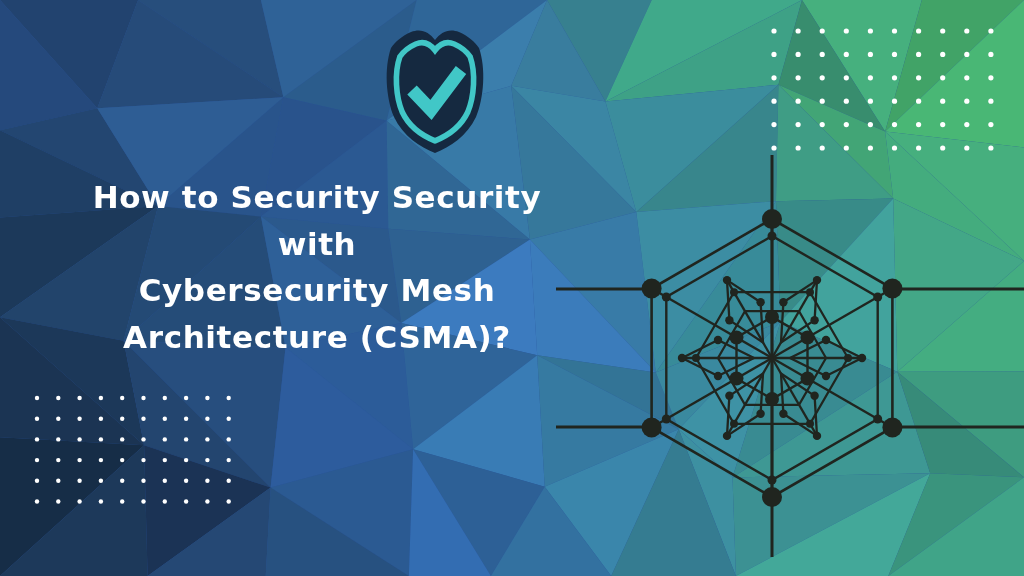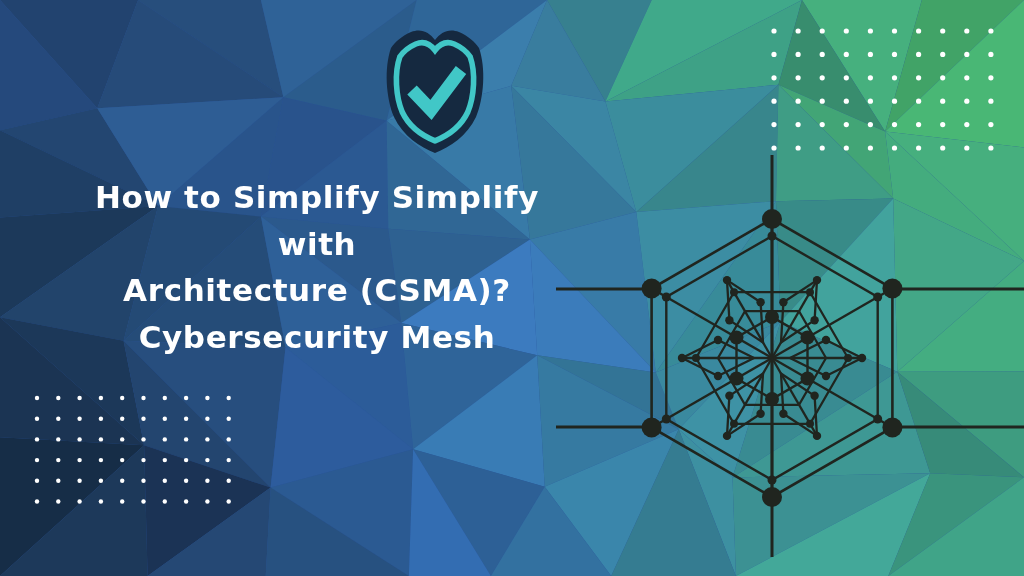--- a/index.html
+++ b/index.html
@@ -311,18 +311,18 @@
       <circle cx="228.7" cy="501.5" r="2.2" fill="#ffffff"></circle>
     </svg>
 
   <svg class="shield" viewBox="0 0 110 132">
     <path d="M55,15 C49,7 41,3 31,7 C22,11 15,17 11,23 C4,43 6,73 14,92 C23,111 40,122 55,128 C70,122 87,111 96,92 C104,73 106,43 99,23 C95,17 88,11 79,7 C69,3 61,7 55,15 Z" fill="#152940"></path>
     <path fill="none" stroke-width="7" transform="translate(55,67) scale(0.8) translate(-55,-67)" d="M55,15 C49,7 41,3 31,7 C22,11 15,17 11,23 C4,43 6,73 14,92 C23,111 40,122 55,128 C70,122 87,111 96,92 C104,73 106,43 99,23 C95,17 88,11 79,7 C69,3 61,7 55,15 Z" stroke="#41c7c7"></path>
     <path fill="none" stroke-width="13" stroke-linejoin="miter" d="M32,65 L51,85 L81,45" stroke="#41c7c7"></path>
   </svg>
 
   <div class="title">
-    <div>How to Simplify Simplify with</div>
+    <div>How to Security Security with</div>
+    <div>Cybersecurity Mesh</div>
     <div>Architecture (CSMA)?</div>
-    <div>Cybersecurity Mesh</div>
   </div>
 
 </div>
 
 </body></html>

